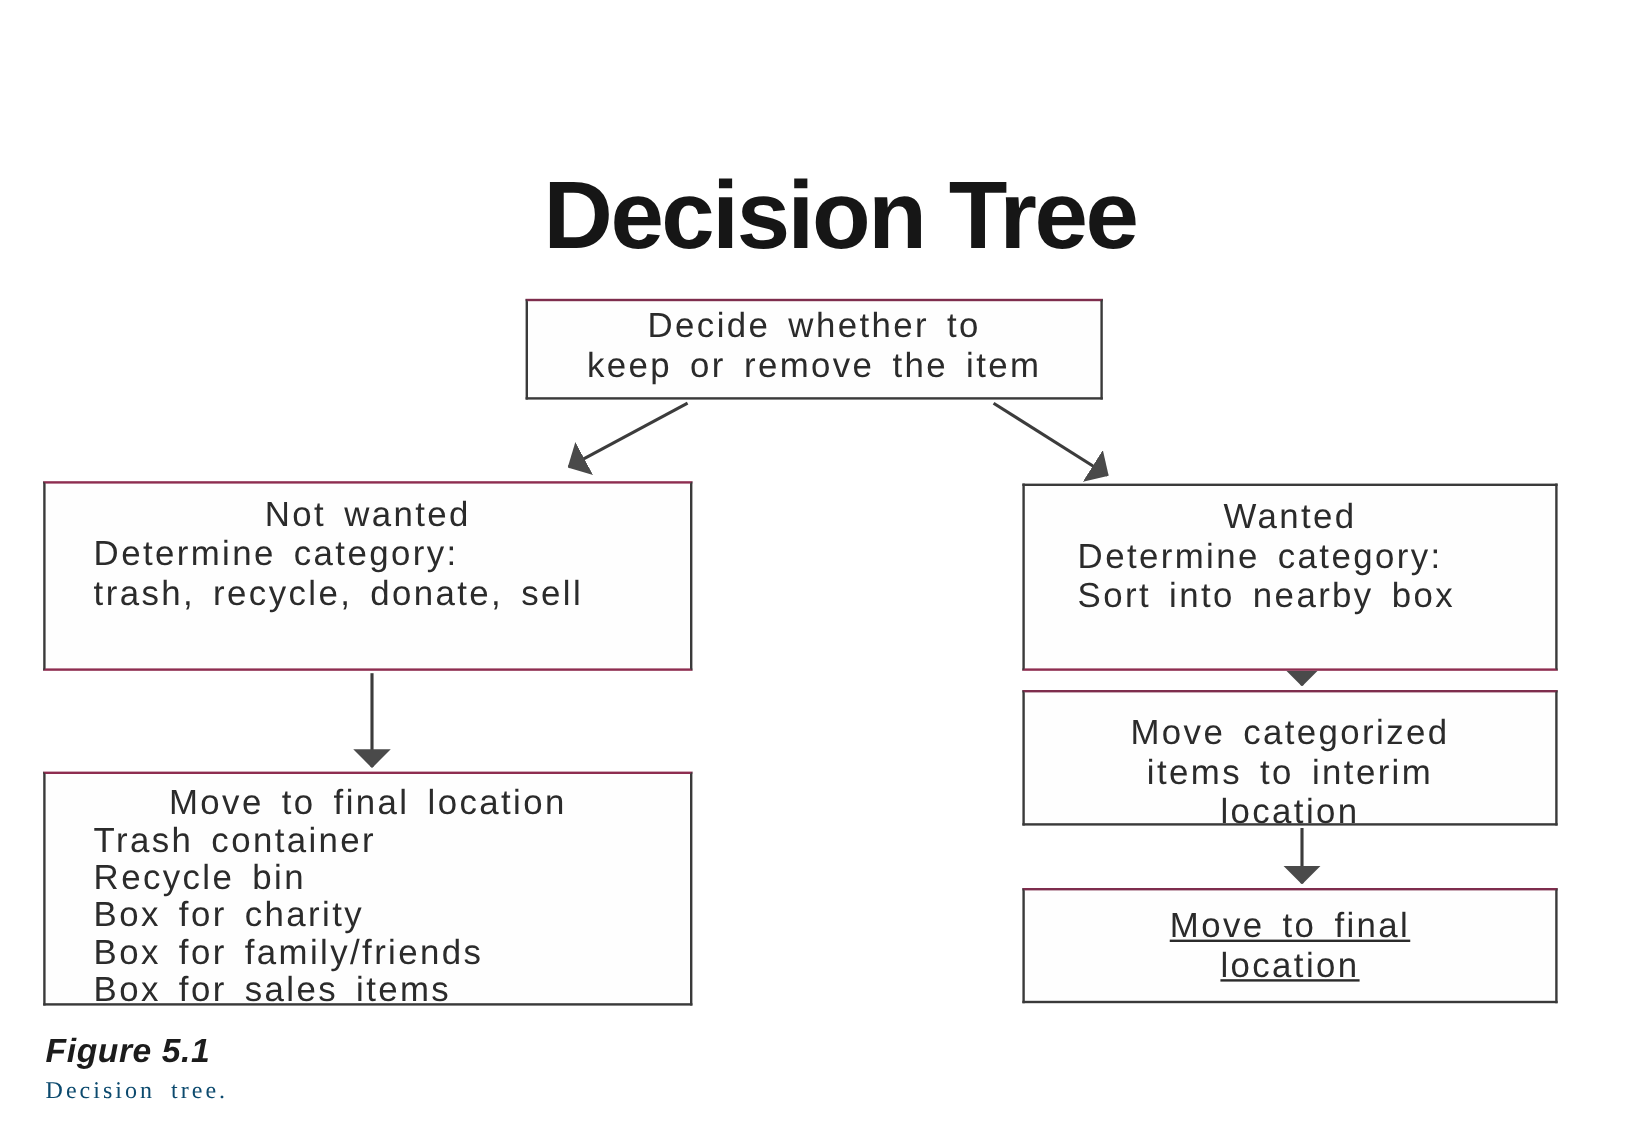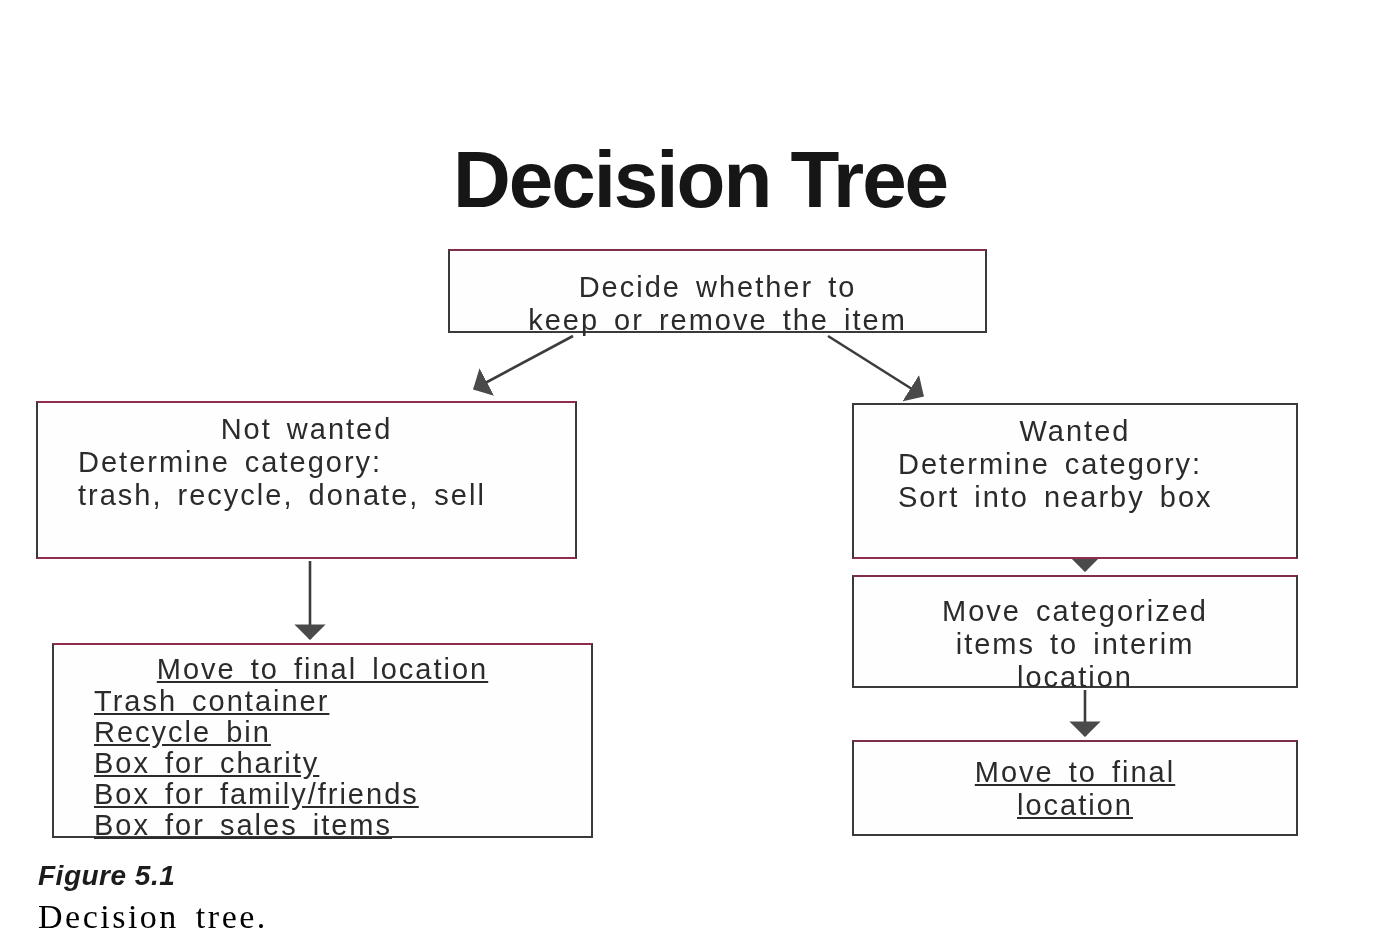--- a/index.html
+++ b/index.html
@@ -38,42 +38,41 @@
     letter-spacing: 2px;
     word-spacing: 5px;
     line-height: 33px;
   }
   .node-line { text-align: center; white-space: nowrap; }
   .node-heading { text-align: center; white-space: nowrap; }
   .node-body-line { text-align: left; white-space: nowrap; }
 
   
   #node-root {
-    left: 448px; top: 249px; width: 539px; height: 84px;
-    padding-top: 20px;
+    left: 438px; top: 249px; width: 481px; height: 84px;
+    padding-top: 5px;
     border-top-color: #7e2d4d;
   }
   #node-not-wanted {
     left: 36px; top: 401px; width: 541px; height: 158px;
     padding-top: 10px;
     border-top-color: #8e2d50;
     border-bottom-color: #8e2d50;
   }
   #node-not-wanted .node-body, #node-final-left .node-body { padding-left: 40px; }
   #node-wanted {
     left: 852px; top: 403px; width: 446px; height: 156px;
     padding-top: 10px;
     border-bottom-color: #8e2d50;
   }
   #node-wanted .node-body { padding-left: 44px; }
   #node-final-left {
-    left: 52px; top: 643px; width: 541px; height: 195px;
+    left: 36px; top: 643px; width: 541px; height: 195px;
     padding-top: 8px;
     border-top-color: #8e2d50;
-    text-decoration: underline;
   }
   #node-final-left .node-body-line { line-height: 31px; }
   #node-interim {
     left: 852px; top: 575px; width: 446px; height: 113px;
     padding-top: 18px;
     border-top-color: #7e2d4d;
   }
   #node-final-right {
     left: 852px; top: 740px; width: 446px; height: 96px;
     padding-top: 14px;
@@ -98,22 +97,22 @@
     font-size: 28px;
     font-weight: bold;
     color: #1c1c1c;
     letter-spacing: 0.5px;
     font-style: italic;
   }
   .caption-text {
     position: absolute;
     left: 38px; top: 898px;
     font-family: "Liberation Serif", serif;
-    font-size: 34px;
-    color: #000000;
+    font-size: 20px;
+    color: #0c4a6e;
     letter-spacing: 2.5px;
     word-spacing: 6px;
   }
 </style>
 </head>
 <body>
 
 <div id="page">
 
   <div class="slide-title">Decision Tree</div>

